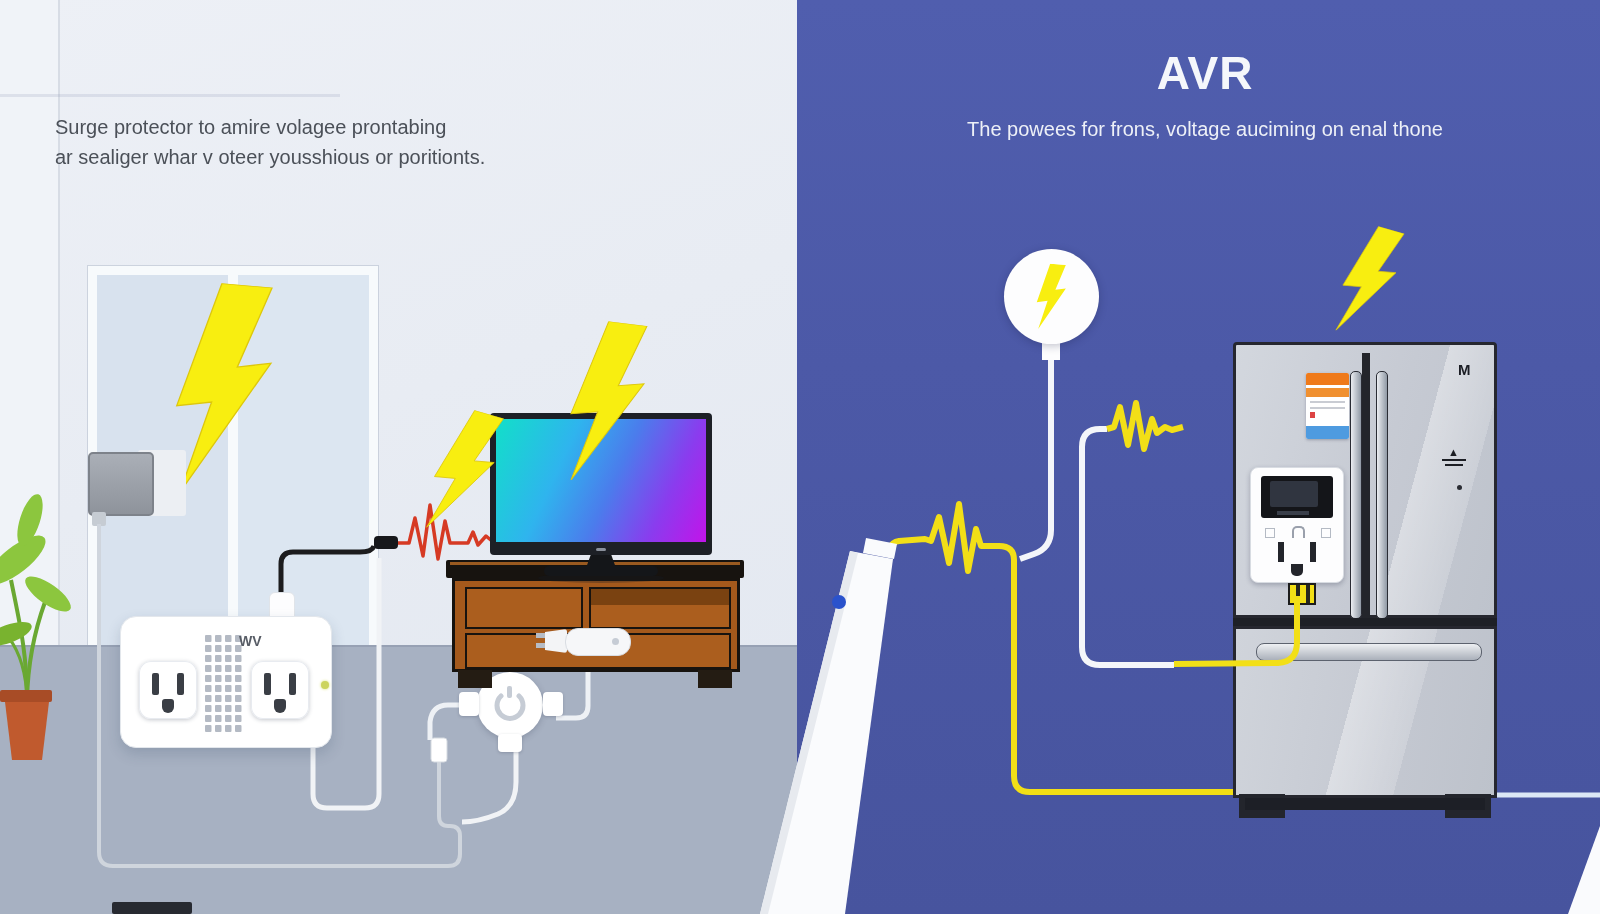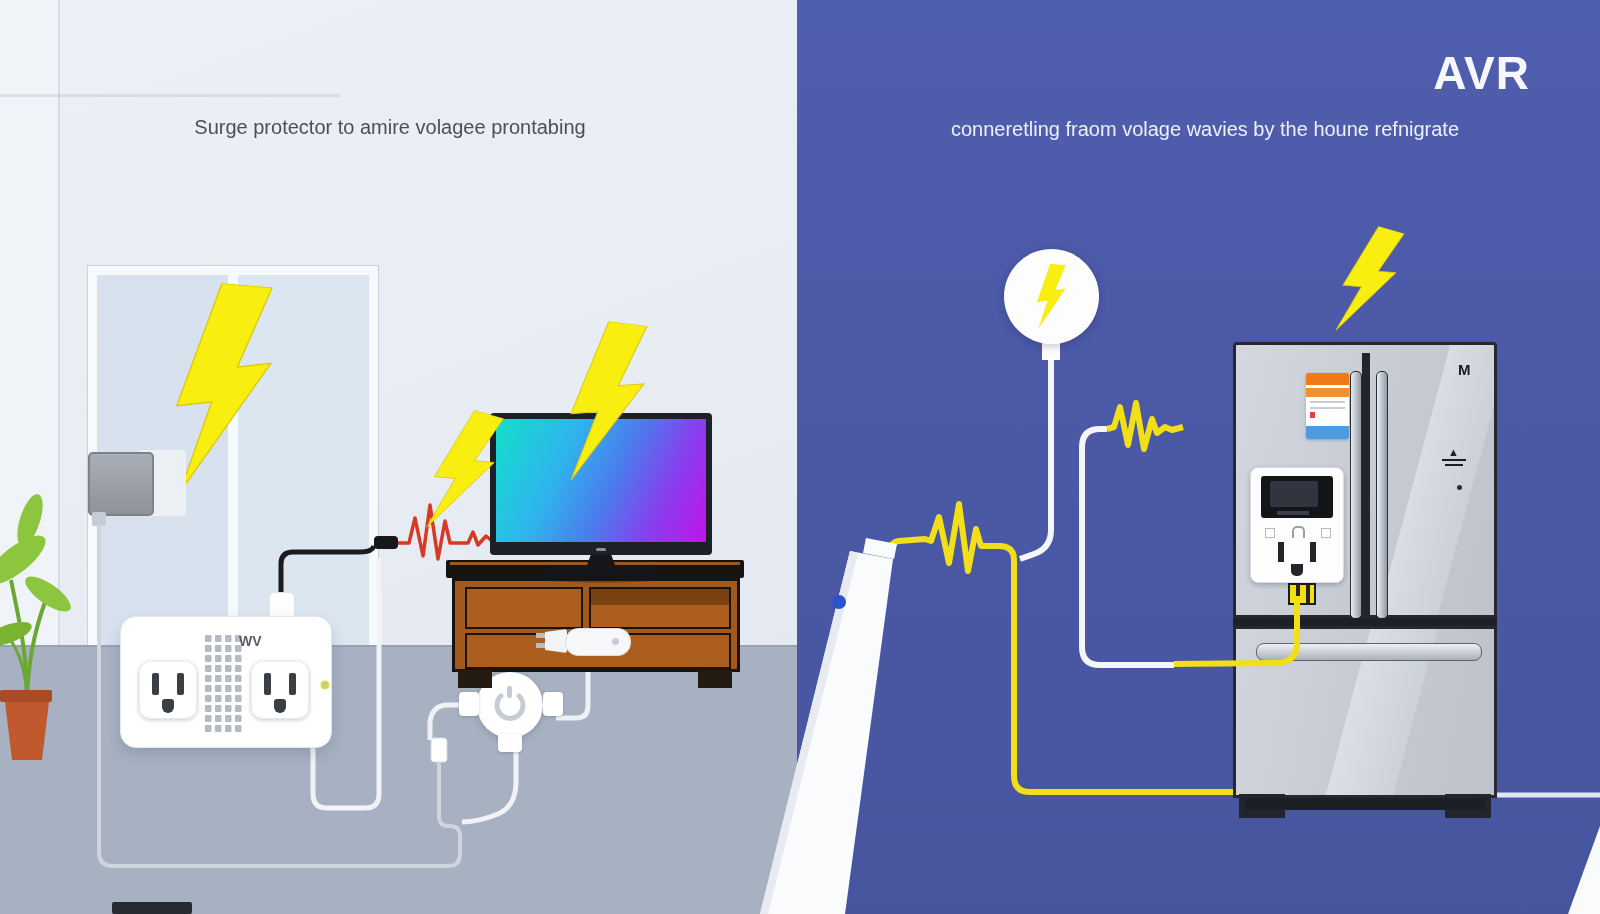--- a/index.html
+++ b/index.html
@@ -8,21 +8,21 @@
   .abs{position:absolute;}
   
   .wall{left:0;top:0;width:797px;height:914px;
         background:linear-gradient(160deg,#edf0f6 0%,var(--left-wall) 45%,#e2e7f0 100%);}
   .wall-strip{left:0;top:0;width:58px;height:648px;background:#f0f3f8;border-right:2px solid rgba(140,150,170,.25);}
   .wall-seam-h{left:0;top:94px;width:340px;height:3px;background:rgba(150,160,185,.22);}
   .floor-left{left:0;top:645px;width:797px;height:269px;background:var(--left-floor);
               border-top:2px solid rgba(60,75,100,.15);}
   .title-left{left:70px;top:48px;width:640px;text-align:center;font-size:40px;font-weight:800;
               letter-spacing:1px;color:var(--title-blue);}
-  .subtitle-left{left:55px;top:112px;width:670px;text-align:center;font-size:20px;line-height:30px;
+  .subtitle-left{left:55px;top:112px;width:670px;font-size:20px;line-height:30px;
                  font-weight:500;color:#4b5058;}
   .window{left:88px;top:266px;width:272px;height:380px;border:9px solid #f7fafc;
           box-shadow:0 0 0 1px rgba(150,160,180,.35);display:flex;gap:10px;background:#f7fafc;}
   .pane1{flex:1;background:#d8e2ee;}
   .pane2{flex:1;background:#dce6f1;}
   .adapter-panel{left:138px;top:450px;width:48px;height:66px;background:#eceff3;border-radius:3px;}
   .adapter{left:88px;top:452px;width:62px;height:60px;border-radius:5px;border:2px solid #7d828a;
            background:linear-gradient(180deg,#aaafb7,#8e939b);}
   .adapter-nub{left:92px;top:512px;width:14px;height:14px;background:#c6ccd3;border-radius:2px;}
   svg.overlay{left:0;top:0;width:1600px;height:914px;pointer-events:none;}
@@ -67,21 +67,21 @@
   .leg{background:#241c13;} .leg.l{left:458px;top:670px;width:34px;height:18px;} .leg.r{left:698px;top:670px;width:34px;height:18px;}
   .handle-prong{background:#b6bcc5;}
   .hp1{left:536px;top:633px;width:10px;height:5px;} .hp2{left:536px;top:643px;width:10px;height:5px;}
   .handle-head{left:545px;top:629px;width:22px;height:24px;background:#f3f4f6;border-radius:3px;
                clip-path:polygon(0 12%,100% 0,100% 100%,0 88%);}
   .handle-bar{left:565px;top:628px;width:64px;height:26px;border-radius:13px;background:#f6f7f9;border:1px solid #d9dde3;}
   .handle-dot{left:612px;top:638px;width:7px;height:7px;border-radius:50%;background:#c6ccd5;}
   
   .right-bg{left:797px;top:0;width:803px;height:914px;
             background:linear-gradient(180deg,#505eae 0%,var(--right-bg) 40%,#47549e 100%);}
-  .title-right{left:880px;top:46px;width:650px;text-align:right;font-size:46px;font-weight:800;color:#f5f7fb;letter-spacing:1px;}
+  .title-right{left:880px;top:46px;width:650px;text-align:center;font-size:46px;font-weight:800;color:#f5f7fb;letter-spacing:1px;}
   .subtitle-right{left:875px;top:114px;width:660px;text-align:center;font-size:20px;line-height:31px;font-weight:500;color:#edf0f7;}
   .power-circle{left:1004px;top:249px;width:95px;height:95px;border-radius:50%;background:#fdfdfe;
                 box-shadow:0 2px 8px rgba(20,25,60,.25);display:flex;align-items:center;justify-content:center;}
   .circle-stem{left:1042px;top:340px;width:18px;height:20px;background:#fdfdfe;}
   .bolt-wrap{position:absolute;}
   
   .fridge{left:1233px;top:336px;width:264px;height:482px;}
   .fr-doors{position:absolute;left:0;top:6px;width:264px;height:276px;border:3px solid #26272f;box-sizing:border-box;
             border-radius:4px 4px 0 0;background:linear-gradient(105deg,#d3d7de 0%,#c6cad3 55%,#bec3cc 100%);}
   .fr-sheen{position:absolute;pointer-events:none;
@@ -241,26 +241,27 @@
       </svg>
   </div>
   <div class="abs bolt-wrap" style="left:556px;top:322px;width:106px;height:162px;transform:rotate(7deg);">
     <svg width="106" height="162" viewBox="0 0 100 160">
         <polygon points="40,0 78,0 57,62 82,57 22,160 40,90 14,95" style="fill:var(--bolt-yellow)" stroke="#ddc70c" stroke-width="1"></polygon>
       </svg>
   </div>
 
   <div class="abs subtitle-left">
     <div>Surge protector to amire volagee prontabing</div>
+    <div>ar sealiger whar v oteer yousshious or poritionts.</div>
   </div>
 
   <div class="abs right-bg"></div>
   <div class="abs title-right">AVR</div>
   <div class="abs subtitle-right">
-    <div>conneretling fraom volage wavies by the houne refnigrate</div>
+    <div>The powees for frons, voltage auciming on enal thone</div>
   </div>
 
   <svg class="abs overlay">
     <path d="M1051,358 V530 Q1051,548 1034,554 L1020,559" stroke="#f4f6fa" stroke-width="6" fill="none"></path>
     <path d="M886,556 L890,548 Q892,542 899,541 L925,539 L931,541 L939,517 L949,563 L959,504 L968,571 L976,529 L981,546 L999,546 Q1014,546 1014,560 V776 Q1014,792 1030,792 H1240" style="stroke:var(--cable-yellow)" stroke-width="6" fill="none" stroke-linejoin="round"></path>
     <path d="M1174,665 H1100 Q1082,665 1082,647 V447 Q1082,429 1100,429 H1107" stroke="#f4f6fa" stroke-width="6" fill="none"></path>
     <path d="M1107,429 L1114,427 L1120,407 L1128,445 L1136,403 L1144,449 L1152,419 L1157,433 L1165,427 L1172,430 L1183,427" style="stroke:var(--cable-yellow)" stroke-width="6" fill="none" stroke-linejoin="round"></path>
     <path d="M1494,795 H1600" stroke="#dce8f6" stroke-width="5" fill="none"></path>
   </svg>
 

